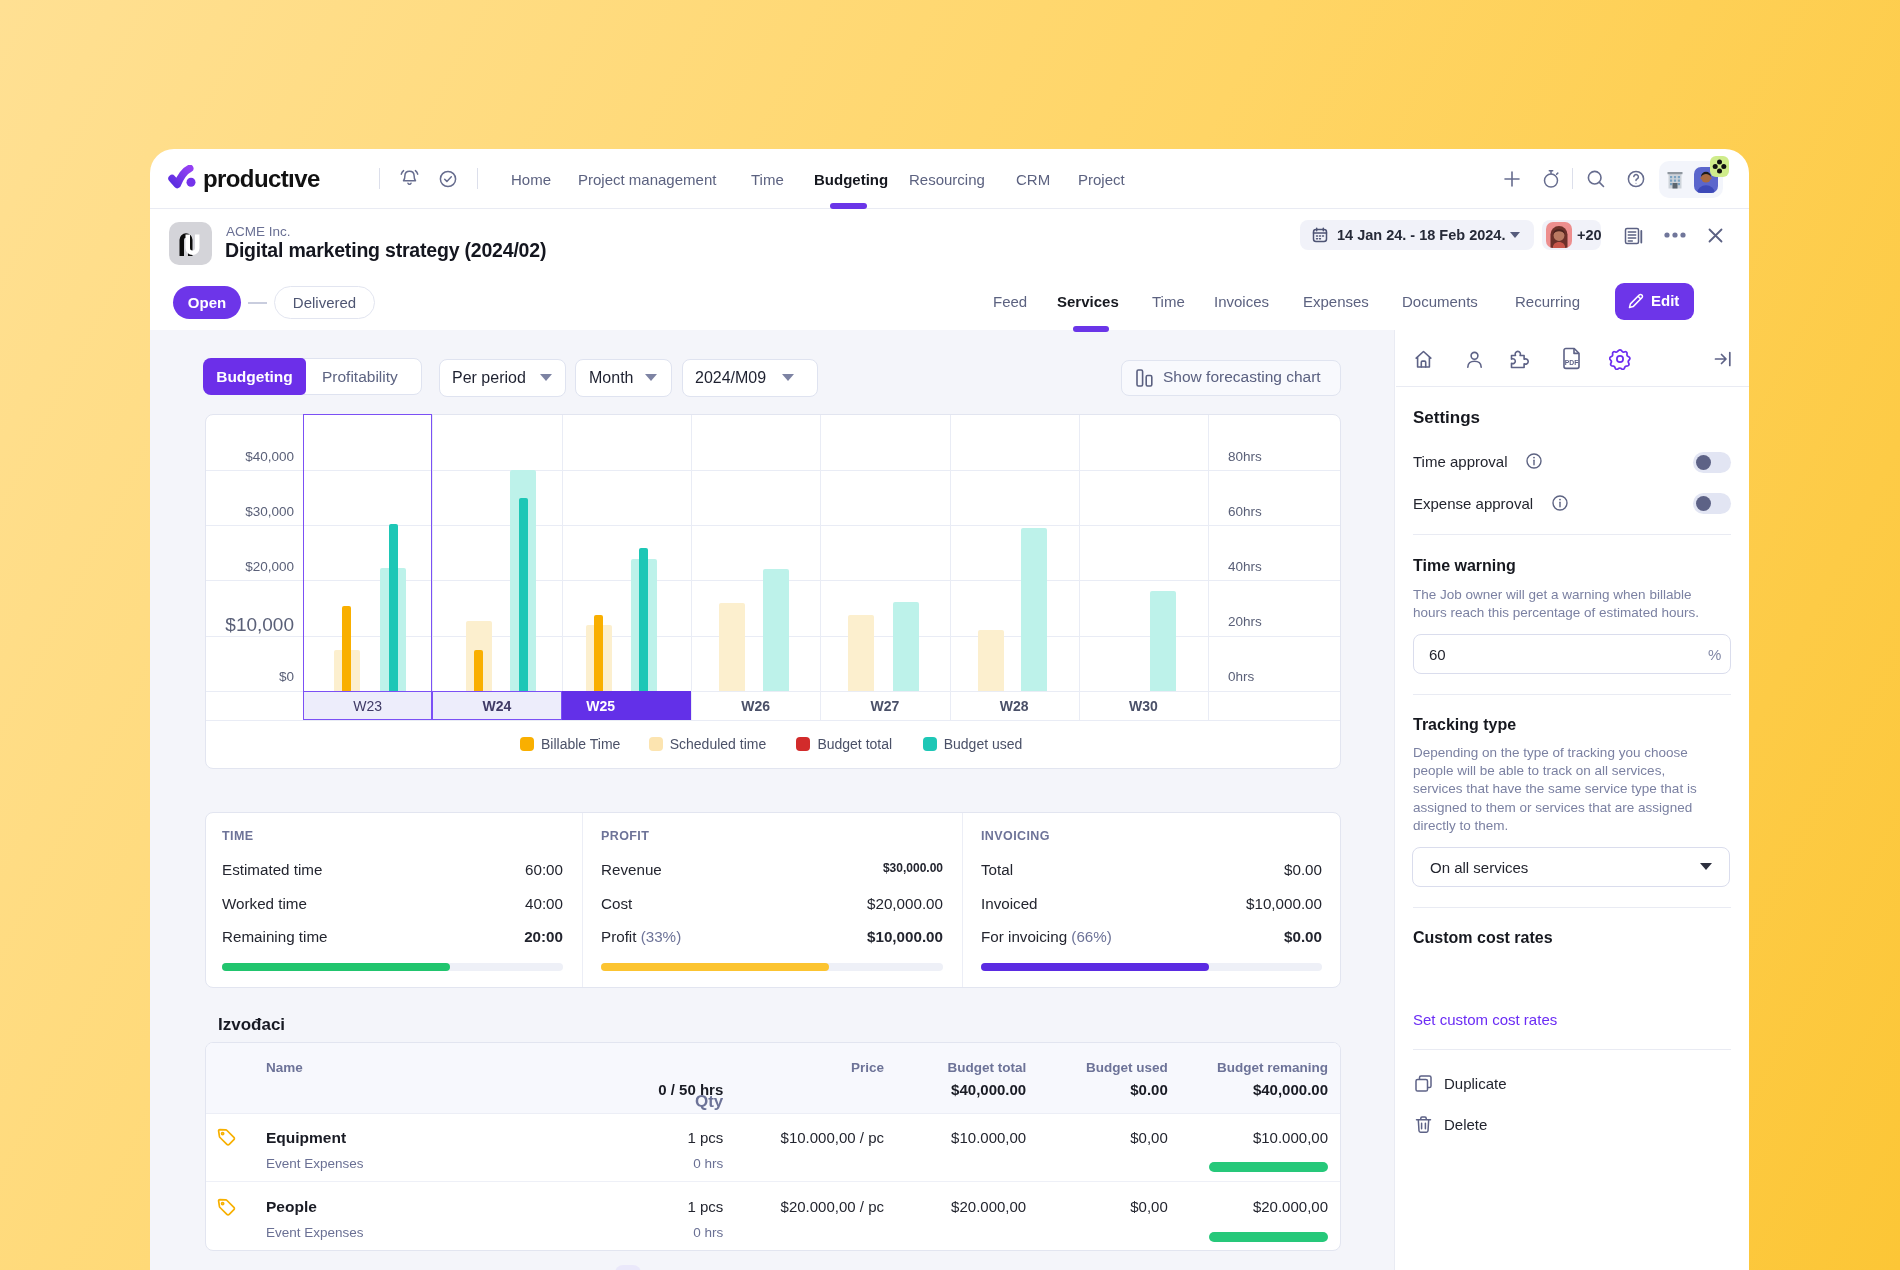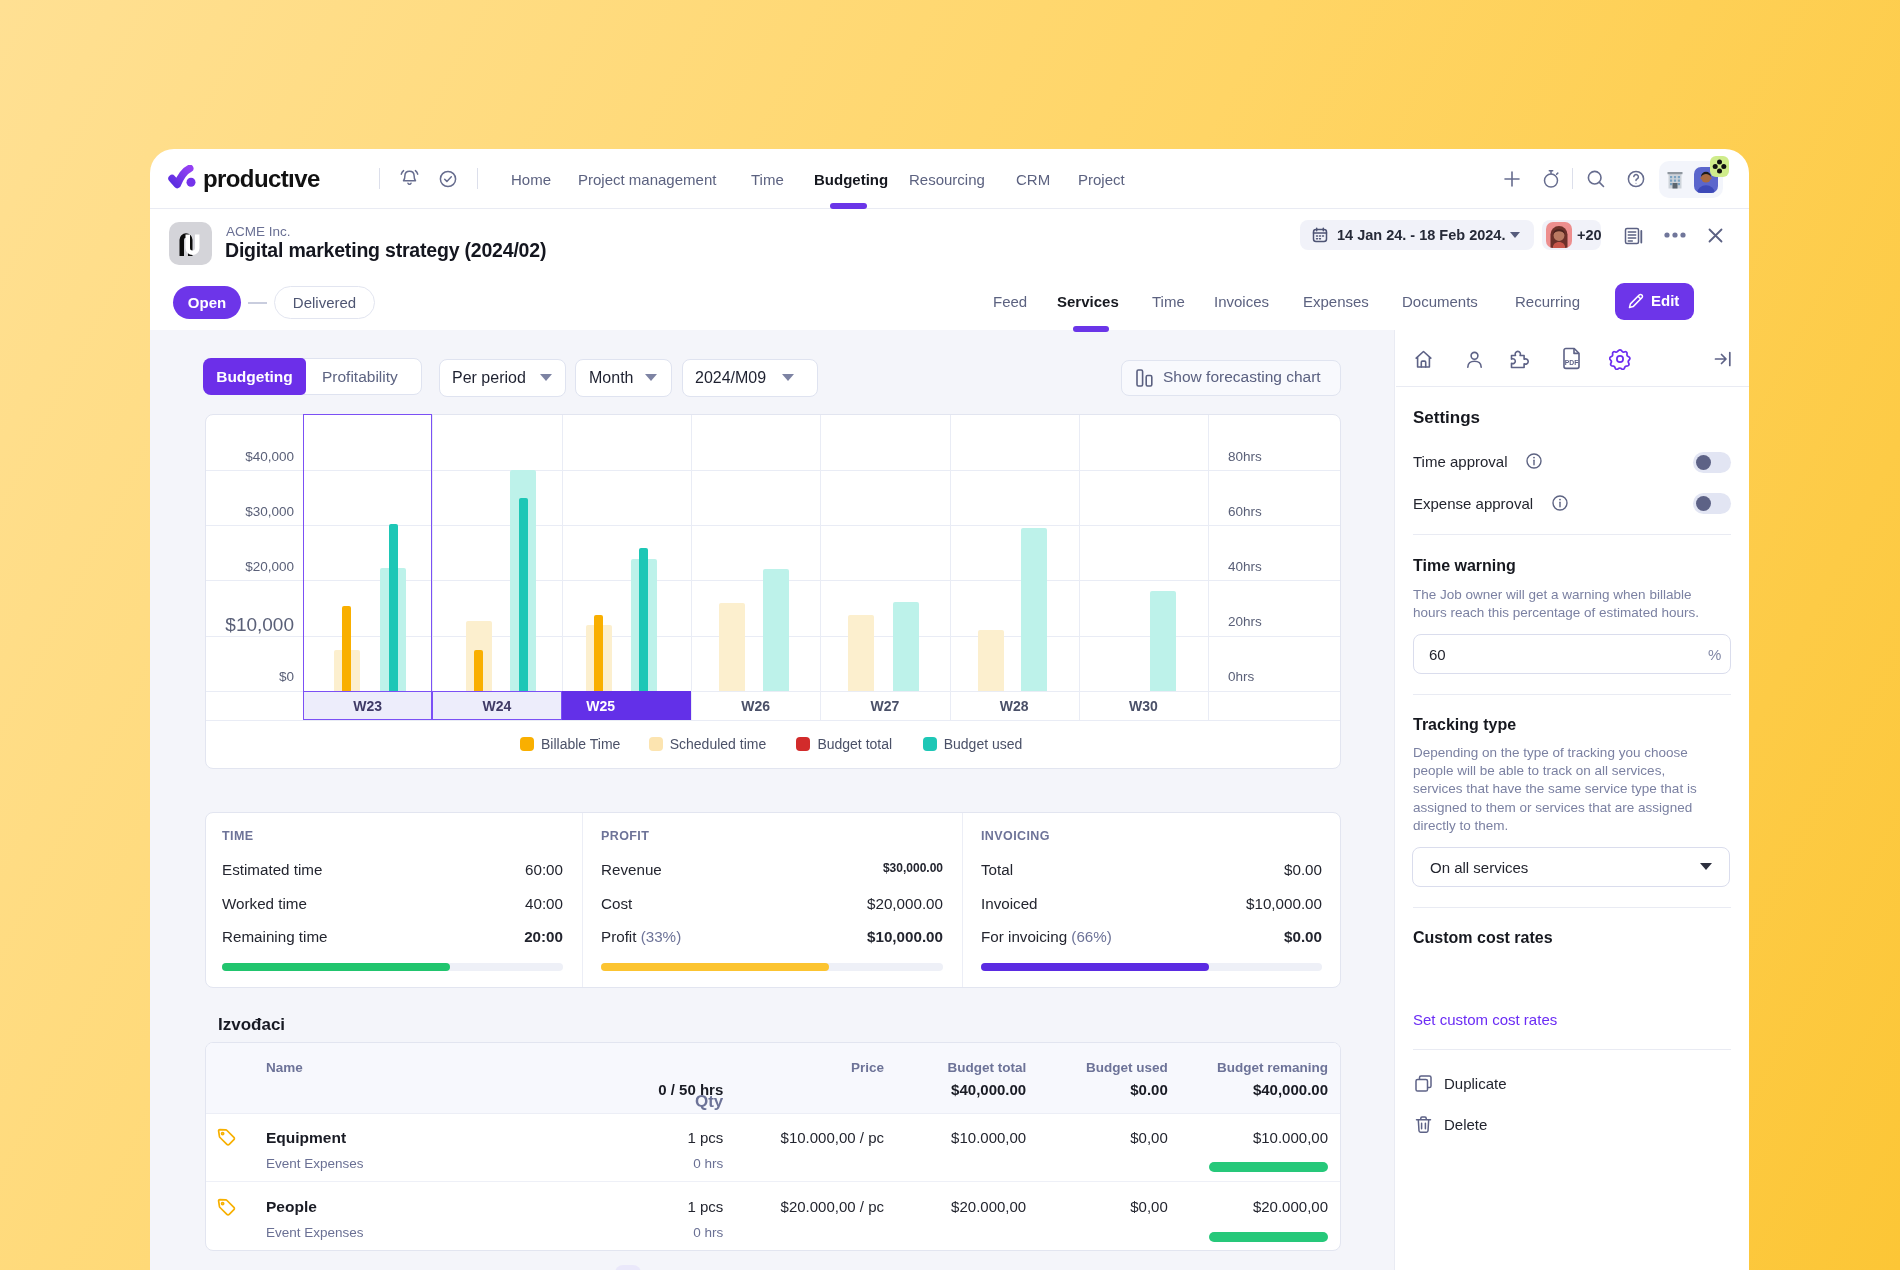--- a/index.html
+++ b/index.html
@@ -218,21 +218,21 @@
 <div class="a" style="left:594.0px;top:614.5px;width:9px;height:76.5px;background:#f9af00;border-radius:2px 2px 0 0"></div>
 <div class="a" style="left:630.5px;top:558.9px;width:26px;height:132.1px;background:#bdf2ea;border-radius:2px 2px 0 0"></div>
 <div class="a" style="left:639.0px;top:547.9px;width:9px;height:143.1px;background:#1ec7b6;border-radius:2px 2px 0 0"></div>
 <div class="a" style="left:719.0px;top:603.3px;width:26px;height:87.7px;background:#fcefce;border-radius:2px 2px 0 0"></div>
 <div class="a" style="left:763.4px;top:568.9px;width:26px;height:122.1px;background:#bdf2ea;border-radius:2px 2px 0 0"></div>
 <div class="a" style="left:848.4px;top:614.8px;width:26px;height:76.2px;background:#fcefce;border-radius:2px 2px 0 0"></div>
 <div class="a" style="left:892.6px;top:602.0px;width:26px;height:89.0px;background:#bdf2ea;border-radius:2px 2px 0 0"></div>
 <div class="a" style="left:977.5px;top:630.0px;width:26px;height:61.0px;background:#fcefce;border-radius:2px 2px 0 0"></div>
 <div class="a" style="left:1021.4px;top:527.7px;width:26px;height:163.3px;background:#bdf2ea;border-radius:2px 2px 0 0"></div>
 <div class="a" style="left:1149.9px;top:590.9px;width:26px;height:100.1px;background:#bdf2ea;border-radius:2px 2px 0 0"></div>
-<div class="tx" style="left:327.7px;top:697.5px;width:80px;text-align:center;font-size:14px;font-weight:bold;color:#3f3a66">W23</div>
+<div class="tx" style="left:327.7px;top:697.5px;width:80px;text-align:center;font-size:14px;font-weight:normal;color:#3f3a66">W23</div>
 <div class="tx" style="left:457px;top:697.5px;width:80px;text-align:center;font-size:14px;font-weight:bold;color:#3f3a66">W24</div>
 <div class="tx" style="left:586.3px;top:697.5px;width:80px;text-align:left;font-size:14px;font-weight:bold;color:#ffffff">W25</div>
 <div class="tx" style="left:715.6px;top:697.5px;width:80px;text-align:center;font-size:14px;font-weight:bold;color:#4a5068">W26</div>
 <div class="tx" style="left:844.9px;top:697.5px;width:80px;text-align:center;font-size:14px;font-weight:bold;color:#4a5068">W27</div>
 <div class="tx" style="left:974.2px;top:697.5px;width:80px;text-align:center;font-size:14px;font-weight:bold;color:#4a5068">W28</div>
 <div class="tx" style="left:1103.5px;top:697.5px;width:80px;text-align:center;font-size:14px;font-weight:bold;color:#4a5068">W30</div>
 <div class="a" style="left:520px;top:736.5px;width:14px;height:14px;border-radius:4px;background:#f9af00"></div>
 <div class="tx" style="left:541px;top:736px;font-size:14px;color:#4b5168">Billable Time</div>
 <div class="a" style="left:648.7px;top:736.5px;width:14px;height:14px;border-radius:4px;background:#fce4b0"></div>
 <div class="tx" style="left:669.7px;top:736px;font-size:14px;color:#4b5168">Scheduled time</div>

